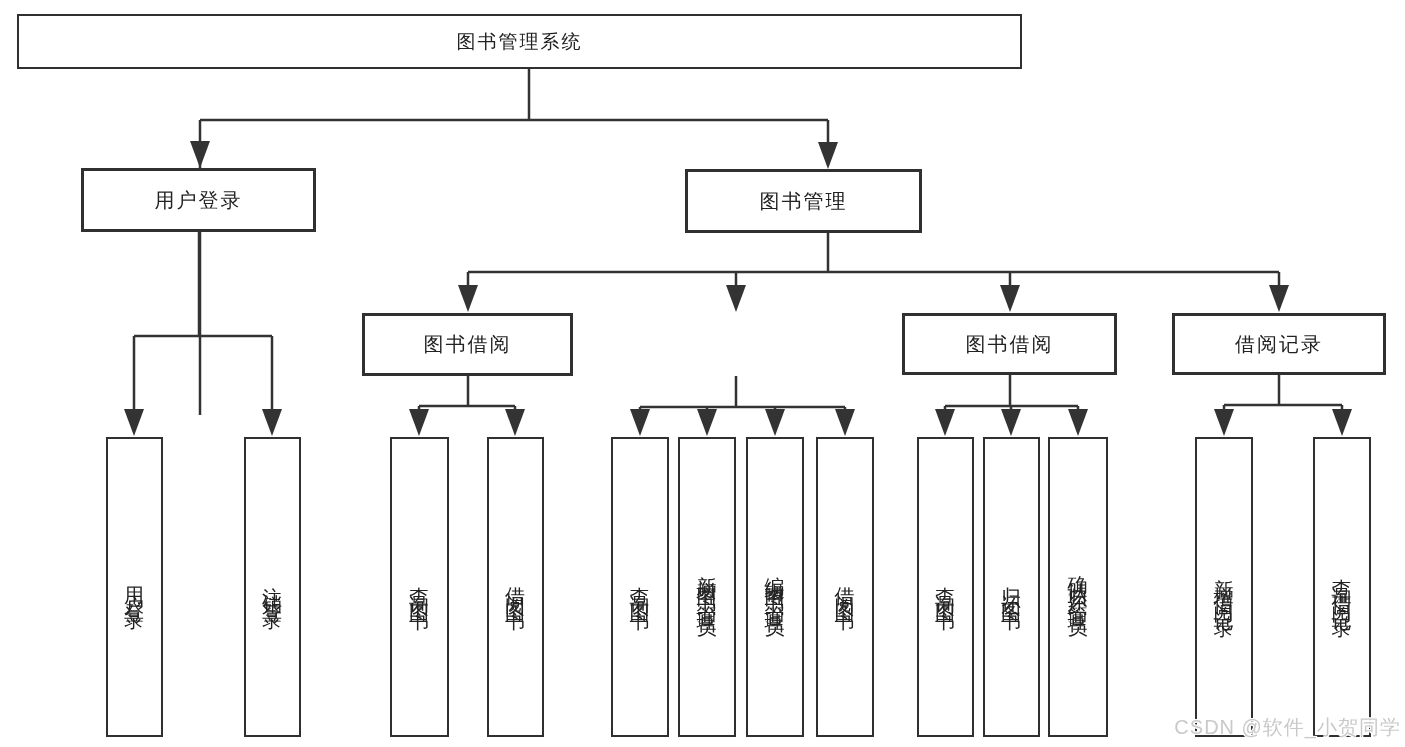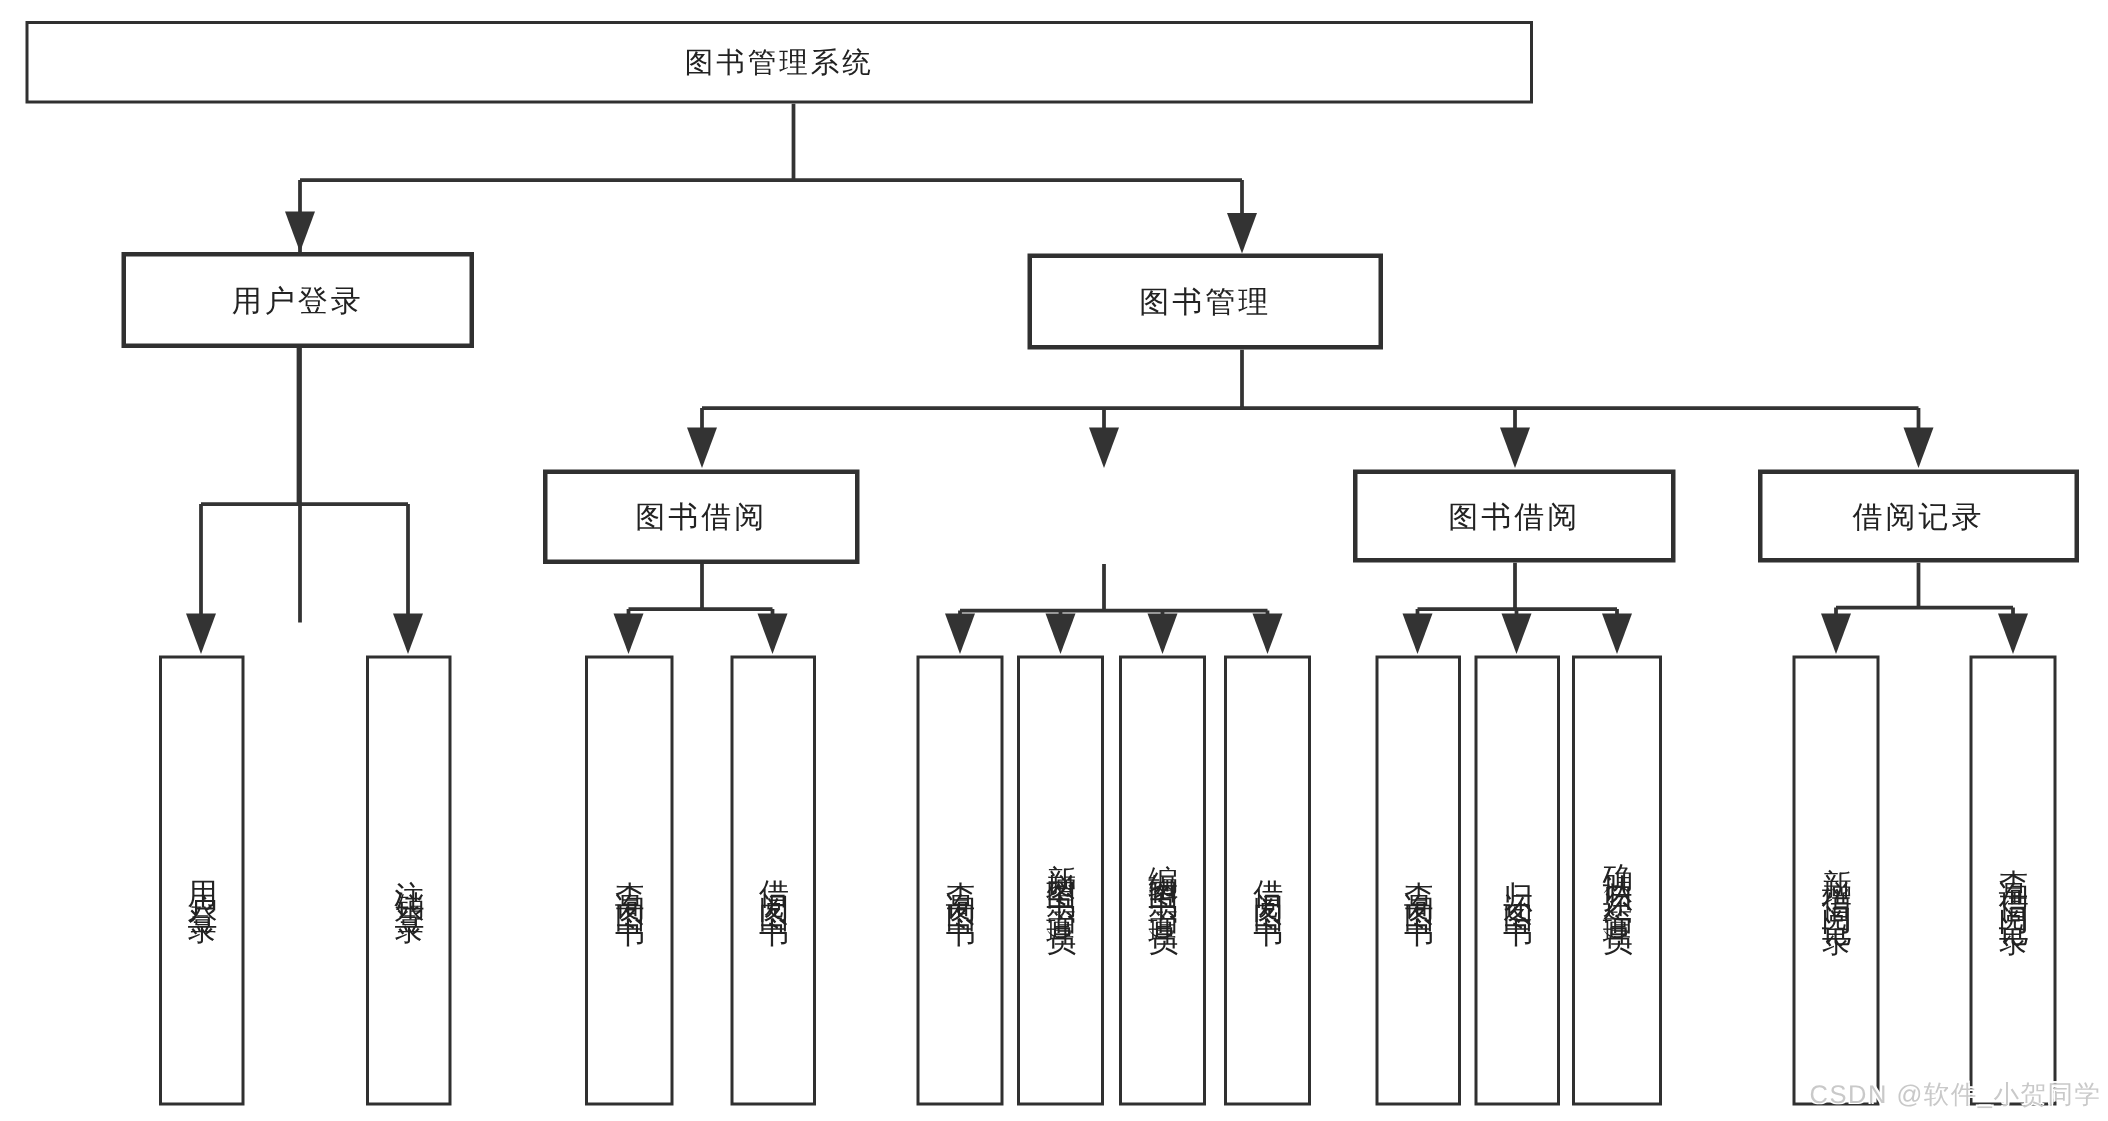--- a/index.html
+++ b/index.html
@@ -16,21 +16,21 @@
   .node.root { border-width:2px; font-size:19px; }
   .leaf {
     position:absolute; top:437px; height:300px; background:#ffffff;
     border:2px solid #303030; box-sizing:border-box; z-index:2;
     display:flex; align-items:center; justify-content:center;
     writing-mode:vertical-rl; font-size:20px; letter-spacing:8px; line-height:1;
   }
   .leaf span, .node span { display:block; }
   .watermark {
     position:absolute; right:4px; bottom:6px; z-index:5;
-    font-size:17px; letter-spacing:1px; color:#c9c9c9;
+    font-size:20px; letter-spacing:1px; color:#c9c9c9;
     text-shadow:-1px -1px 0 #ffffff, 1px -1px 0 #ffffff, -1px 1px 0 #ffffff, 1px 1px 0 #ffffff;
   }
 </style>
 </head>
 <body>
 
 <div class="stage">
 
   <svg class="lines" width="1405" height="747">
     <g stroke="#333333" stroke-width="2.5" fill="none">

